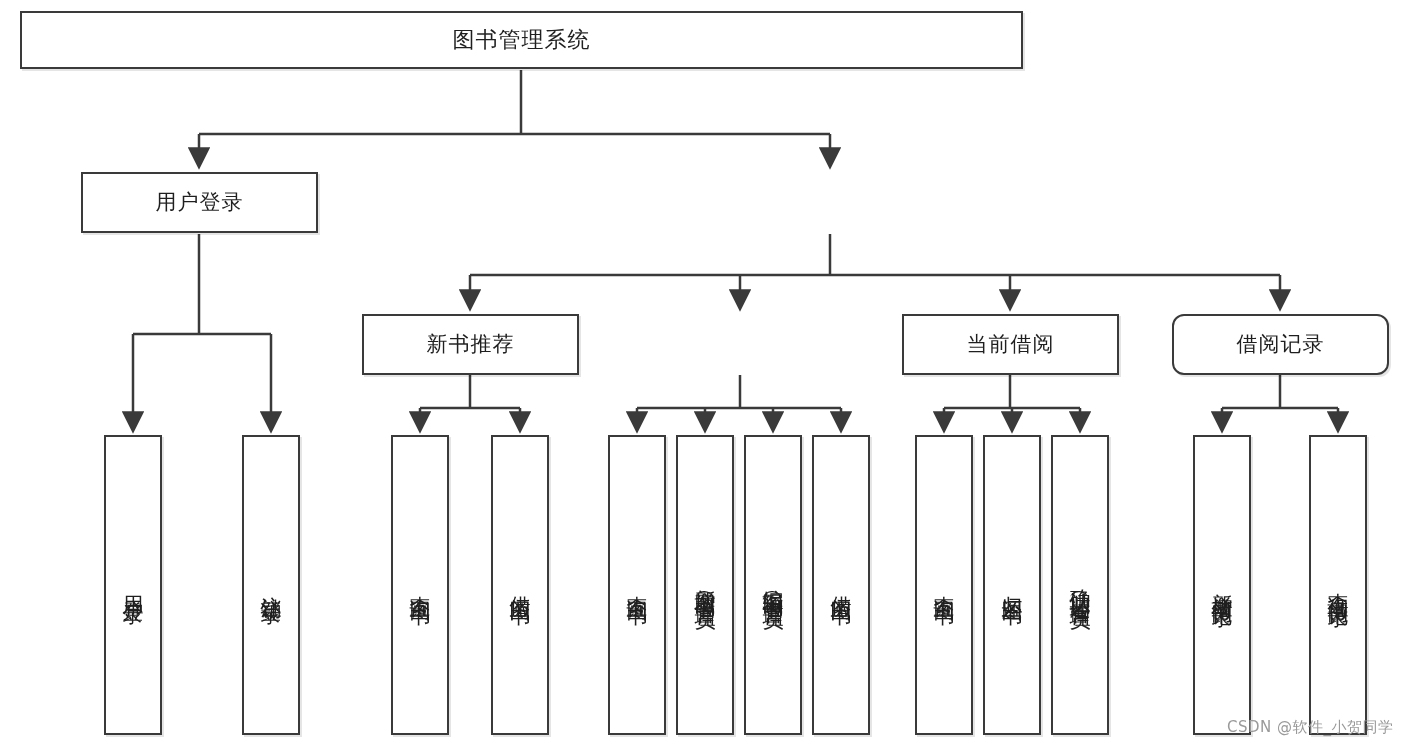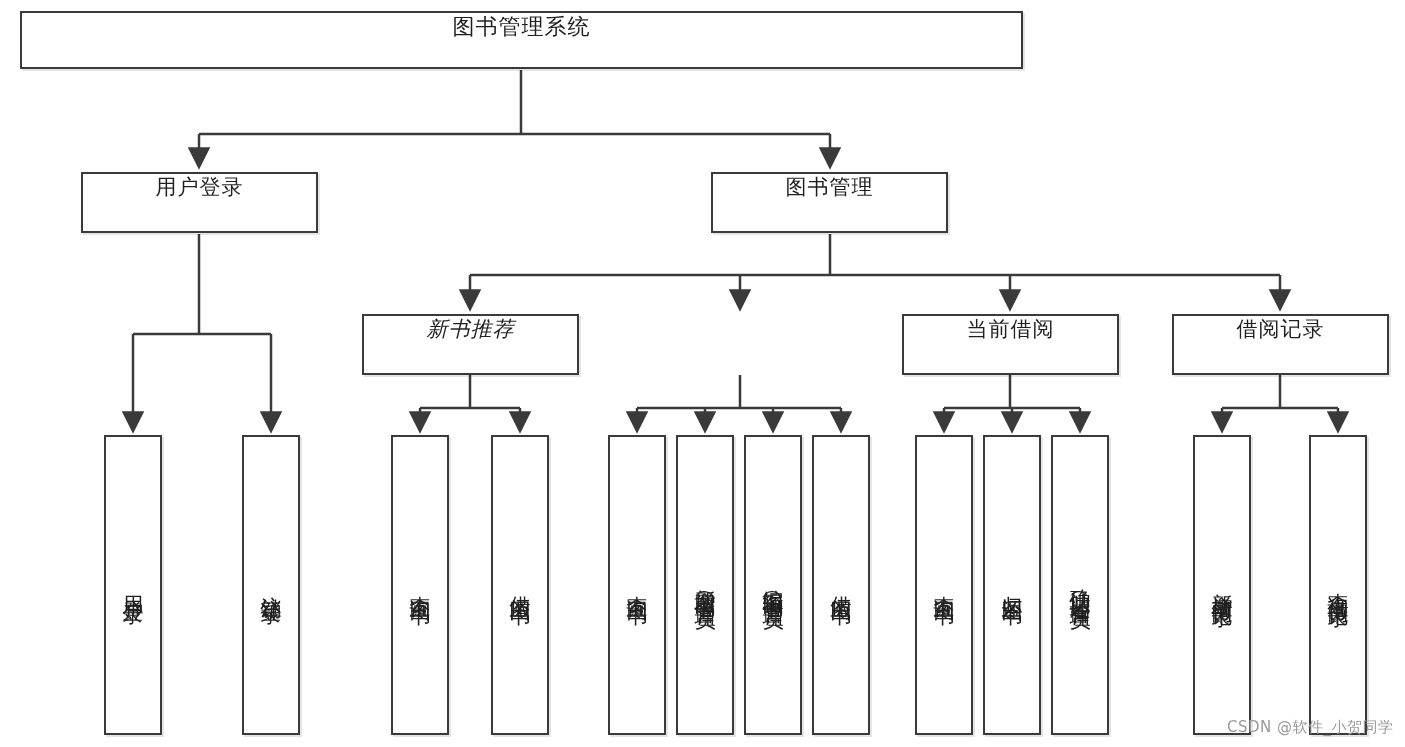--- a/index.html
+++ b/index.html
@@ -25,20 +25,21 @@
     width: 1405px;
     height: 747px;
     pointer-events: none;
   }
   .node {
     position: absolute;
     box-sizing: border-box;
     background: #ffffff;
     border: 2.5px solid #3a3a3a;
     display: flex;
+    align-items: center;
     justify-content: center;
     box-shadow: 2px 2px 0 rgba(0,0,0,0.10);
   }
   .node .label {
     font-size: 21px;
     line-height: 1.25;
     letter-spacing: 1px;
     color: #1f1f1f;
     text-align: center;
     white-space: nowrap;
@@ -123,31 +124,28 @@
     </g>
   </svg>
 
   <div class="node root" style="left:20px; top:11px; width:1003px; height:58px;">
     <span class="label">图书管理系统</span>
   </div>
 
   <div class="node" style="left:81px; top:172px; width:237px; height:61px;">
     <span class="label">用户登录</span>
   </div>
-  <div class="node" style="left:711px; top:172px; width:237px; height:61px;">
-    <span class="label">图书管理</span>
-  </div>
 
-  <div class="node" style="left:362px; top:314px; width:217px; height:61px;font-style:italic;">
+  <div class="node" style="left:362px; top:314px; width:217px; height:61px;">
     <span class="label">新书推荐</span>
   </div>
   <div class="node" style="left:902px; top:314px; width:217px; height:61px;">
     <span class="label">当前借阅</span>
   </div>
-  <div class="node" style="left:1172px; top:314px; width:217px; height:61px;">
+  <div class="node" style="left:1172px; top:314px; width:217px; height:61px;border-radius:12px;">
     <span class="label">借阅记录</span>
   </div>
 
   <div class="node leaf" style="left:104px; top:435px; width:58px; height:300px;">
     <span class="label">用户登录</span>
   </div>
   <div class="node leaf" style="left:242px; top:435px; width:58px; height:300px;">
     <span class="label">注销登录</span>
   </div>
 

